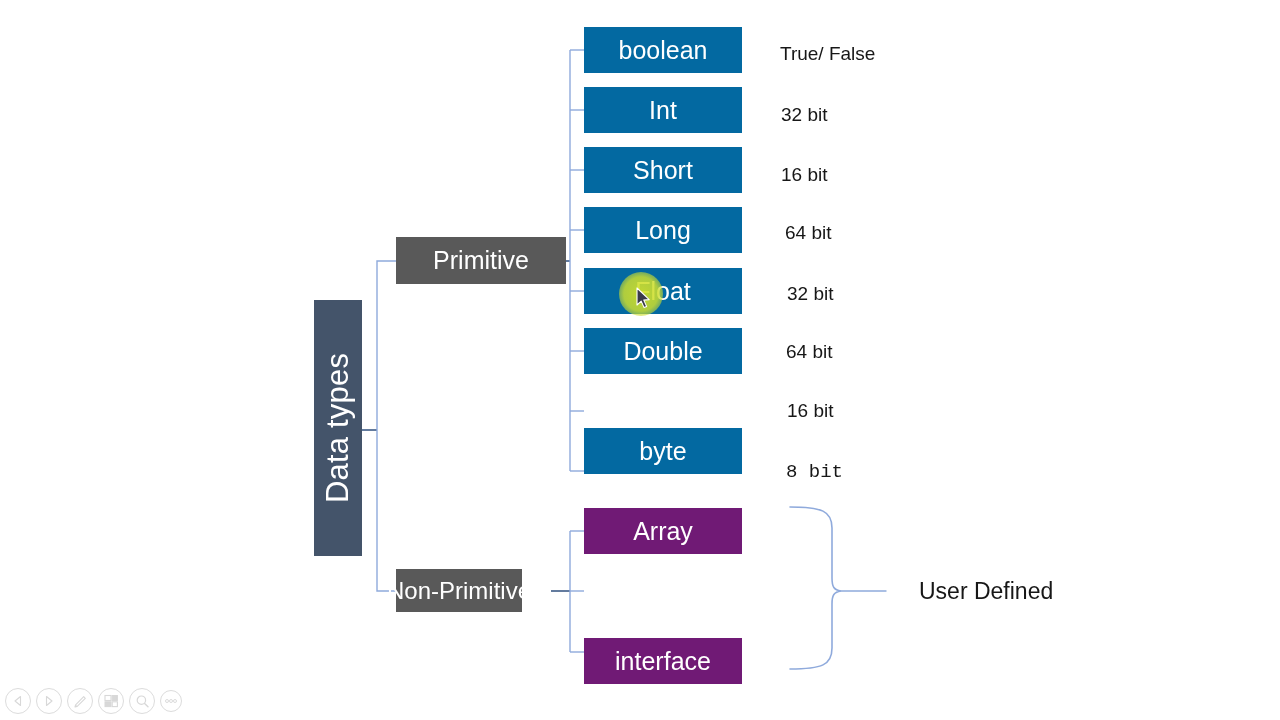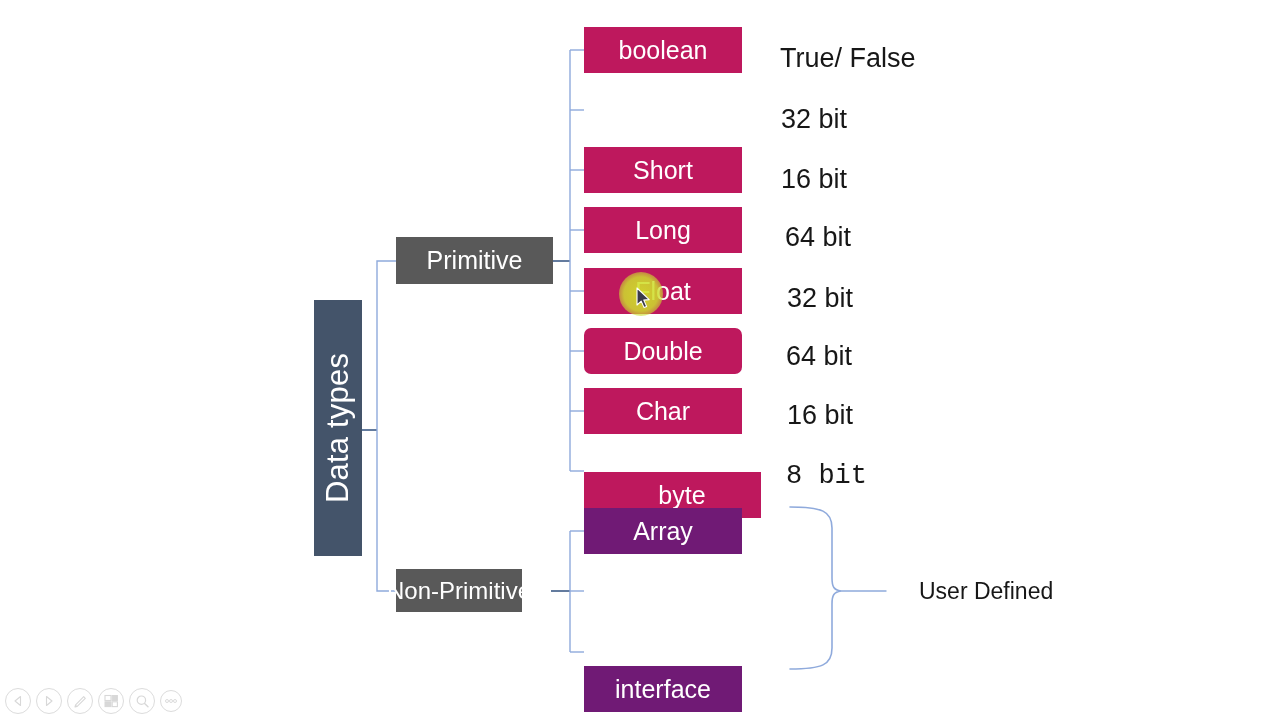--- a/index.html
+++ b/index.html
@@ -62,21 +62,21 @@
     display: flex;
     align-items: center;
     justify-content: center;
     font-size: 25px;
     font-weight: 400;
     white-space: nowrap;
   }
   .cat-node.primitive {
     left: 396px;
     top: 237px;
-    width: 157px;
+    width: 170px;
     height: 47px;
   }
   .cat-node.nonprimitive {
     left: 396px;
     top: 569px;
     width: 126px;
     height: 43px;
     font-size: 24px;
   }
 
@@ -87,28 +87,28 @@
     width: 158px;
     height: 46px;
     display: flex;
     align-items: center;
     justify-content: center;
     color: #ffffff;
     font-size: 25px;
     font-weight: 400;
     white-space: nowrap;
   }
-  .leaf.green  { background: #be185d; }
+  .leaf.green  { background: #0369a1; }
   .leaf.orange { background: #701a75; }
 
   
   .annot {
     position: absolute;
     color: #171717;
-    font-size: 27px;
+    font-size: 19px;
     white-space: nowrap;
   }
   .annot.big {
     font-size: 23px;
   }
 
   
   #pointer-highlight {
     position: absolute;
     left: 619px;
@@ -208,43 +208,43 @@
   <div class="cat-node primitive">
     <span>Primitive</span>
   </div>
   <div class="cat-node nonprimitive">
     <span>Non-Primitive</span>
   </div>
 
   <div class="leaf green" style="top:27px;">
     <span>boolean</span>
   </div>
+  <div class="leaf green" style="top:87px;">
+    <span>Int</span>
+  </div>
   <div class="leaf green" style="top:147px;">
     <span>Short</span>
   </div>
   <div class="leaf green" style="top:207px;text-align:center;">
     <span>Long</span>
   </div>
   <div class="leaf green" style="top:268px;">
     <span>Float</span>
   </div>
-  <div class="leaf green" style="top:328px;border-radius:7px;">
+  <div class="leaf green" style="top:328px;">
     <span>Double</span>
   </div>
-  <div class="leaf green" style="top:388px;">
-    <span>Char</span>
-  </div>
-  <div class="leaf green" style="top:472px;padding-left:19px;">
+  <div class="leaf green" style="top:428px;">
     <span>byte</span>
   </div>
 
   <div class="leaf orange" style="top:508px;">
     <span>Array</span>
   </div>
-  <div class="leaf orange" style="top:666px;">
+  <div class="leaf orange" style="top:638px;">
     <span>interface</span>
   </div>
 
   <div class="annot" style="left:780px; top:43px;">True/ False</div>
   <div class="annot" style="left:781px; top:104px;">32 bit</div>
   <div class="annot" style="left:781px; top:164px;">16 bit</div>
   <div class="annot" style="left:785px; top:222px;">64 bit</div>
   <div class="annot" style="left:787px; top:283px;">32 bit</div>
   <div class="annot" style="left:786px; top:341px;">64 bit</div>
   <div class="annot" style="left:787px; top:400px;">16 bit</div>

